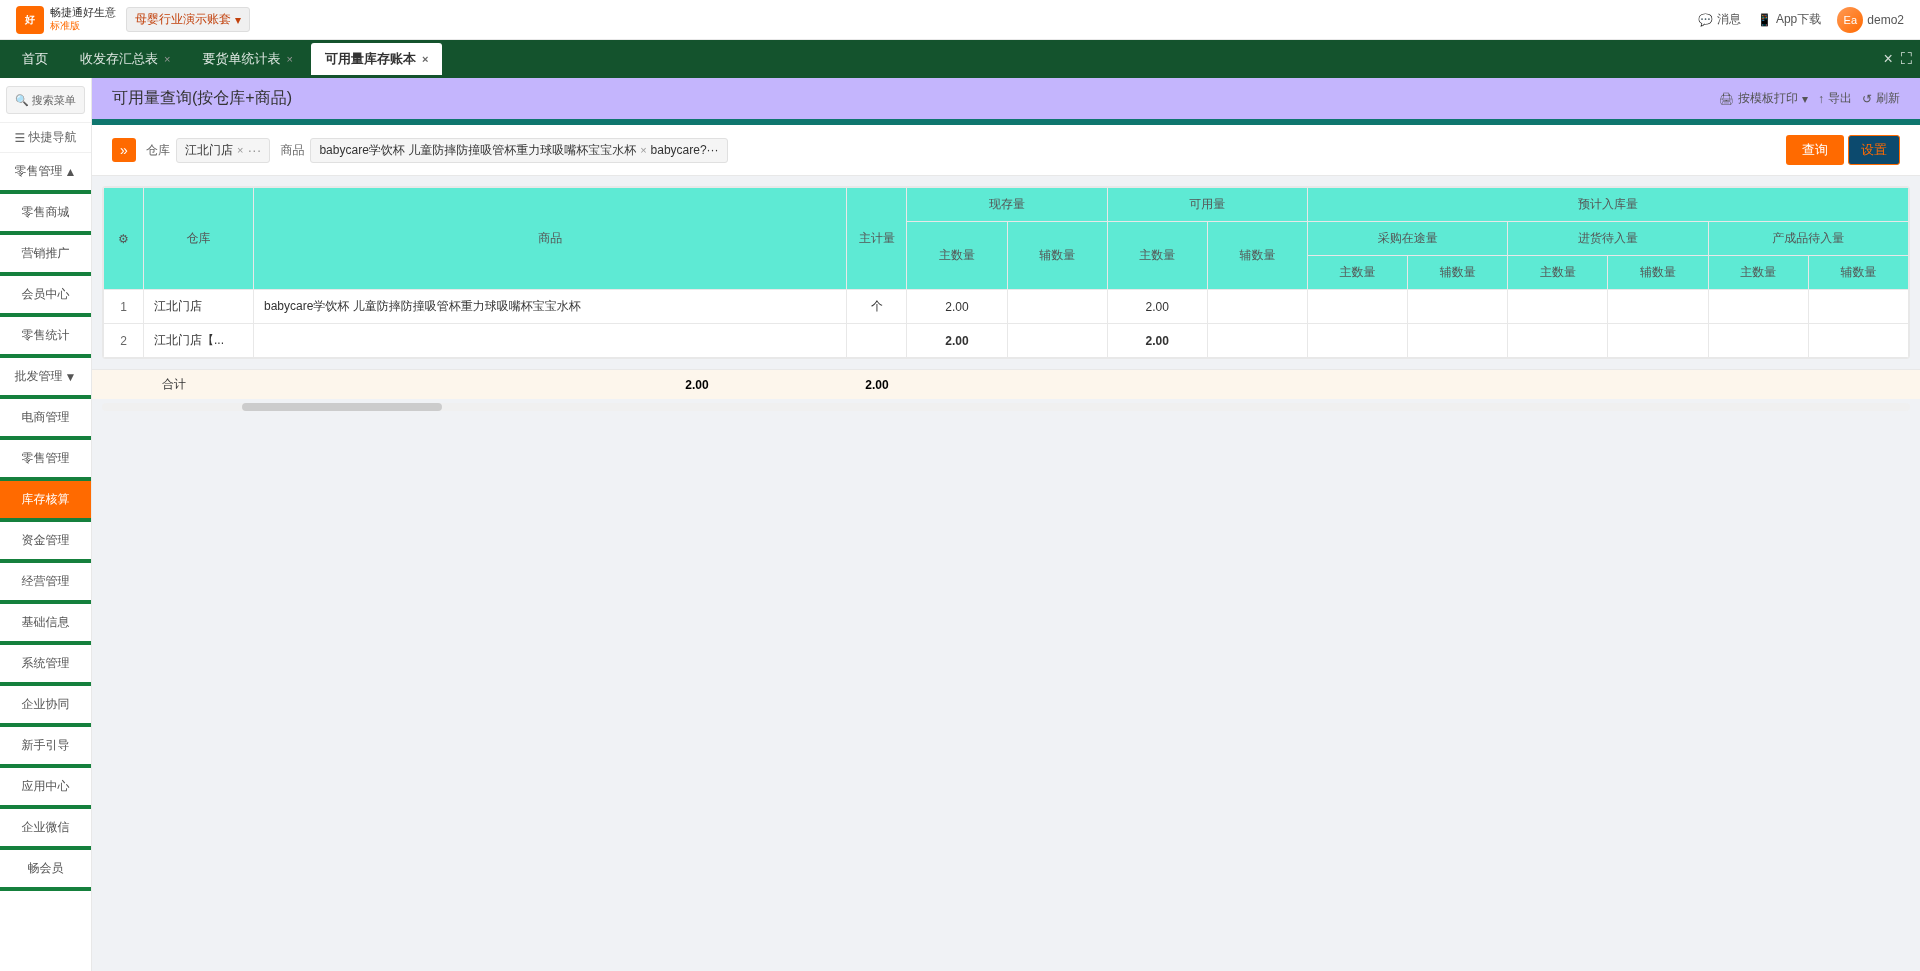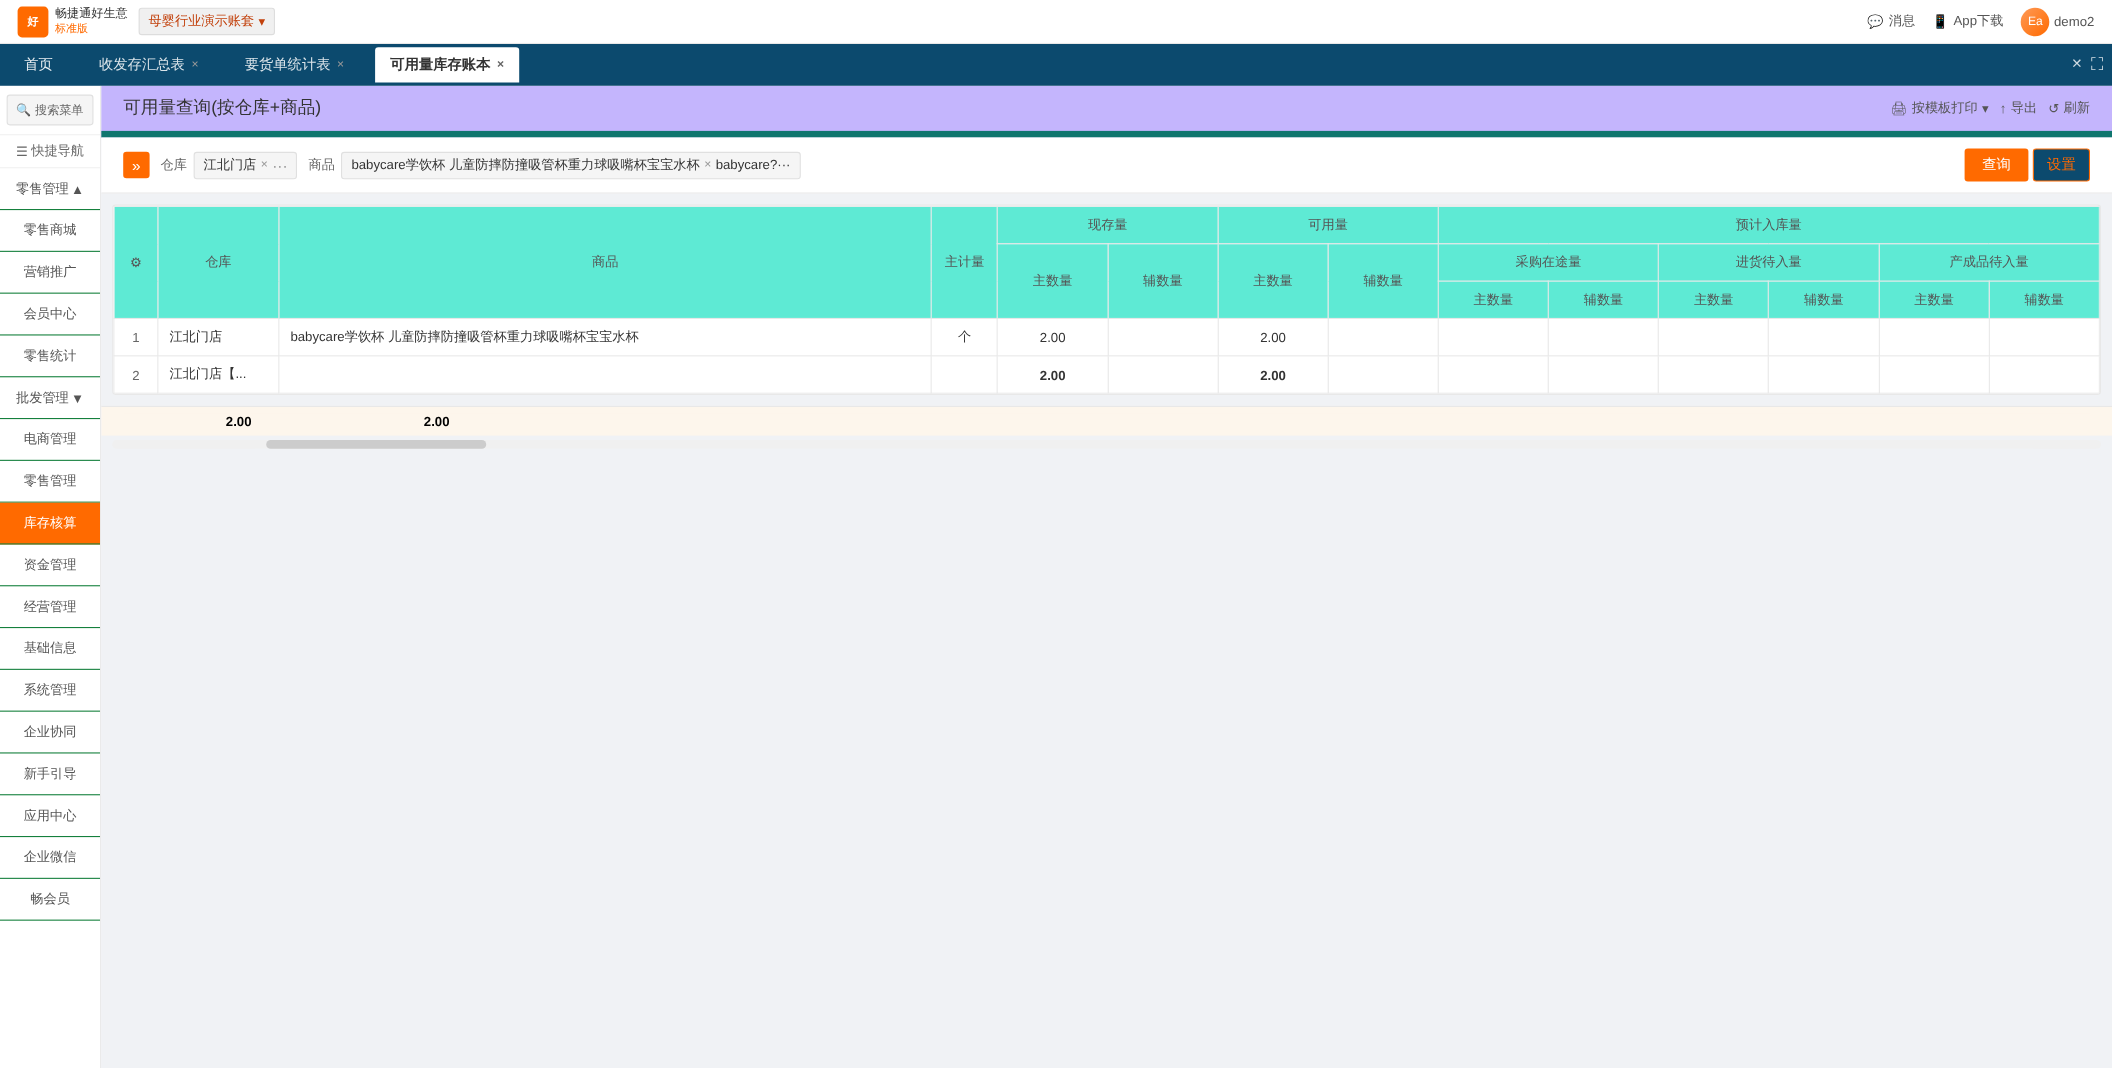--- a/index.html
+++ b/index.html
@@ -22,26 +22,26 @@
     .logo-text { font-size: 11px; color: #333; line-height: 1.2; }
     .logo-sub { font-size: 10px; color: #ff6a00; }
     .industry-selector { display: flex; align-items: center; gap: 4px; background: #f0f0f0; border: 1px solid #ddd; border-radius: 3px; padding: 3px 8px; cursor: pointer; font-size: 12px; color: #c2410c; }
     .top-bar-right { display: flex; align-items: center; gap: 16px; }
     .top-bar-action { display: flex; align-items: center; gap: 4px; font-size: 12px; color: #555; cursor: pointer; }
     .user-avatar { width: 26px; height: 26px; border-radius: 50%; background: linear-gradient(135deg, #ff9a56, #ff6a00); display: flex; align-items: center; justify-content: center; color: #fff; font-size: 11px; }
 
     
     .nav-tabs {
       height: 38px;
-      background: #0c4a6e;
+      background: #14532d;
       display: flex;
       align-items: center;
       padding: 0 8px;
       flex-shrink: 0;
-      gap: 14px;
+      gap: 4px;
     }
     .nav-tab {
       height: 32px;
       padding: 0 14px;
       display: flex;
       align-items: center;
       gap: 6px;
       cursor: pointer;
       border-radius: 3px 3px 0 0;
       font-size: 13px;
@@ -71,21 +71,21 @@
     }
     .sidebar-search { padding: 8px 6px; border-bottom: 1px solid #f0f0f0; }
     .sidebar-search-btn { width: 100%; height: 28px; background: #f5f5f5; border: 1px solid #e0e0e0; border-radius: 3px; cursor: pointer; font-size: 11px; color: #666; display: flex; align-items: center; justify-content: center; gap: 3px; }
     .sidebar-nav-btn { padding: 6px 10px; font-size: 12px; color: #666; cursor: pointer; display: flex; align-items: center; justify-content: center; gap: 3px; border-bottom: 1px solid #f0f0f0; }
     .sidebar-item {
       padding: 10px 6px;
       text-align: center;
       cursor: pointer;
       font-size: 12px;
       color: #555;
-      border-bottom: 1px solid #15803d;
+      border-bottom: 4px solid #15803d;
     }
     .sidebar-item.active { background: #ff6a00; color: #fff; }
     .sidebar-item.has-arrow { display: flex; align-items: center; justify-content: center; gap: 2px; }
 
     
     .content-area { flex: 1; overflow: auto; background: #f0f2f5; }
 
     
     .page-header {
       background: #c4b5fd;
@@ -415,20 +415,21 @@
             <td></td>
             <td></td>
             <td></td>
           </tr>
         </tbody>
       </table>
     </div>
 
     <div class="bottom-bar">
       <div style="display:flex;width:100%;align-items:center;background:#fdf6ec;">
+        <span style="min-width:480px;font-size:12px;font-weight:500;color:#333;padding-left:50px;">合计</span>
         <span style="width:60px;text-align:center;font-size:12px;"></span>
         <span style="width:90px;text-align:center;font-size:12px;font-weight:600;">2.00</span>
         <span style="width:90px;text-align:center;font-size:12px;"></span>
         <span style="width:90px;text-align:center;font-size:12px;font-weight:600;">2.00</span>
       </div>
     </div>
 
     <div class="scroll-track">
       <div class="scroll-thumb"></div>
     </div>

